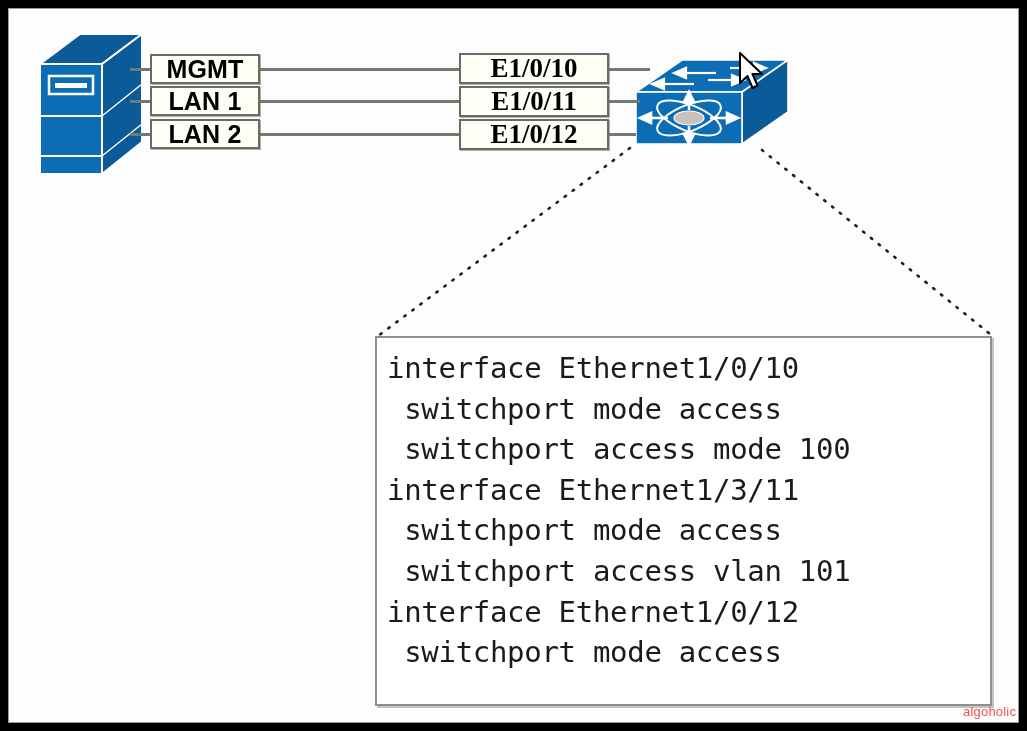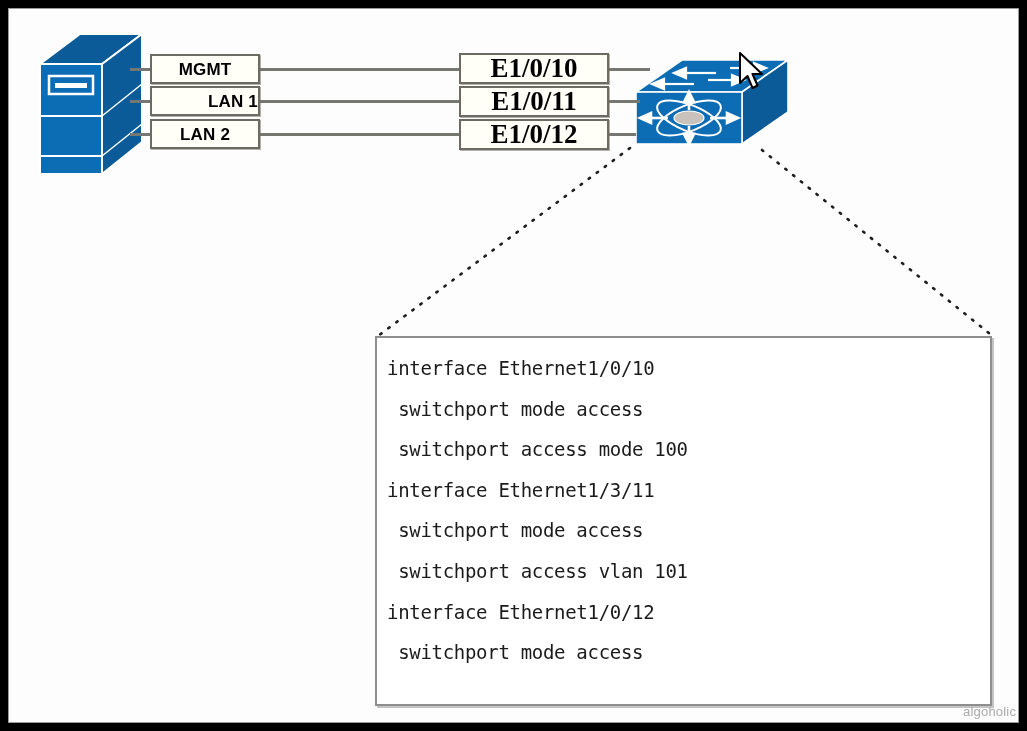--- a/index.html
+++ b/index.html
@@ -48,21 +48,21 @@
     box-shadow: 1px 1px 0 rgba(120,115,100,0.55);
   }
   .label-box .txt {
     white-space: nowrap;
     line-height: 1;
     color: #000;
   }
   .label-server .txt {
     font-family: "Liberation Sans", sans-serif;
     font-weight: 700;
-    font-size: 17px;
+    font-size: 25px;
     letter-spacing: 0.2px;
   }
   .label-switch .txt {
     font-family: "Liberation Serif", serif;
     font-weight: 700;
     font-size: 27px;
     letter-spacing: 0px;
   }
 
   
@@ -76,33 +76,33 @@
   #config-box {
     position: absolute;
     background: #ffffff;
     border: 2px solid #8e8e8e;
     box-sizing: border-box;
     box-shadow: 2px 2px 0 rgba(140,140,140,0.5);
     padding: 10px 0 10px 10px;
   }
   #config-box .cfg-line {
     font-family: "DejaVu Sans Mono", "Liberation Mono", monospace;
-    font-size: 19px;
+    font-size: 29px;
     line-height: 40.6px;
     color: #1b1b1b;
     white-space: pre;
     letter-spacing: -0.3px;
   }
 
   
   #watermark {
     position: absolute;
     font-family: "Liberation Sans", sans-serif;
     font-size: 13px;
-    color: #a3a3a3;
+    color: #ef4444;
     opacity: 0.92;
     letter-spacing: 0.2px;
   }
   svg { display: block; }
 </style>
 </head>
 <body>
 
 <div id="canvas">
   <div id="frame-inner"></div>
@@ -180,21 +180,21 @@
     <div class="wire" style="left:258px; top:100px; width:203px;"></div>
     <div class="wire" style="left:258px; top:133px; width:203px;"></div>
 
     <div class="wire" style="left:608px; top:68px;  width:42px;"></div>
     <div class="wire" style="left:608px; top:100px; width:32px;"></div>
     <div class="wire" style="left:608px; top:133px; width:28px;"></div>
 
     <div class="label-box label-server" style="left:150px; top:54px; width:110px; height:30px;">
       <span class="txt">MGMT</span>
     </div>
-    <div class="label-box label-server" style="left:150px; top:86px; width:110px; height:30px;justify-content:flex-end;">
+    <div class="label-box label-server" style="left:150px; top:86px; width:110px; height:30px;">
       <span class="txt">LAN 1</span>
     </div>
     <div class="label-box label-server" style="left:150px; top:119px; width:110px; height:30px;">
       <span class="txt">LAN 2</span>
     </div>
 
     <div class="label-box label-switch" style="left:459px; top:53px; width:150px; height:31px;">
       <span class="txt">E1/0/10</span>
     </div>
     <div class="label-box label-switch" style="left:459px; top:86px; width:150px; height:31px;">

